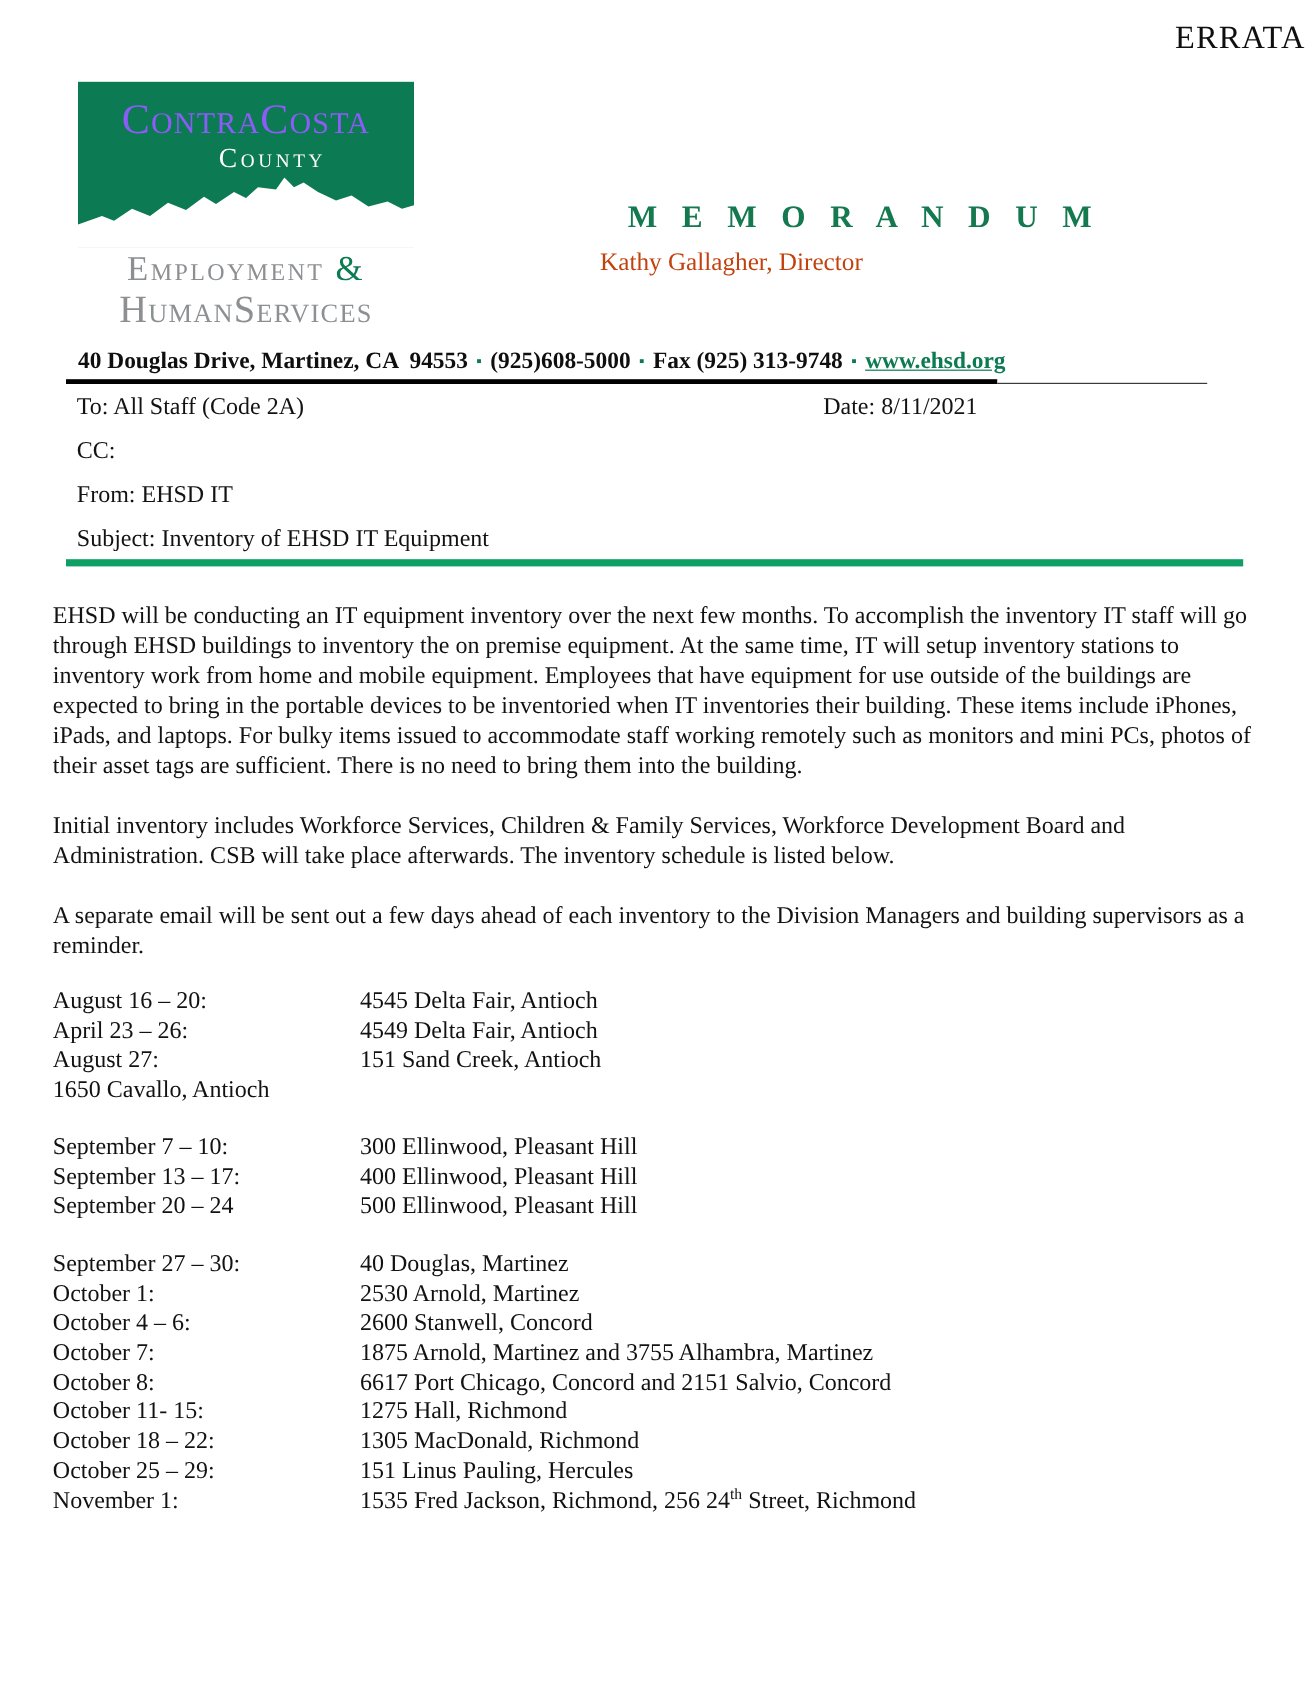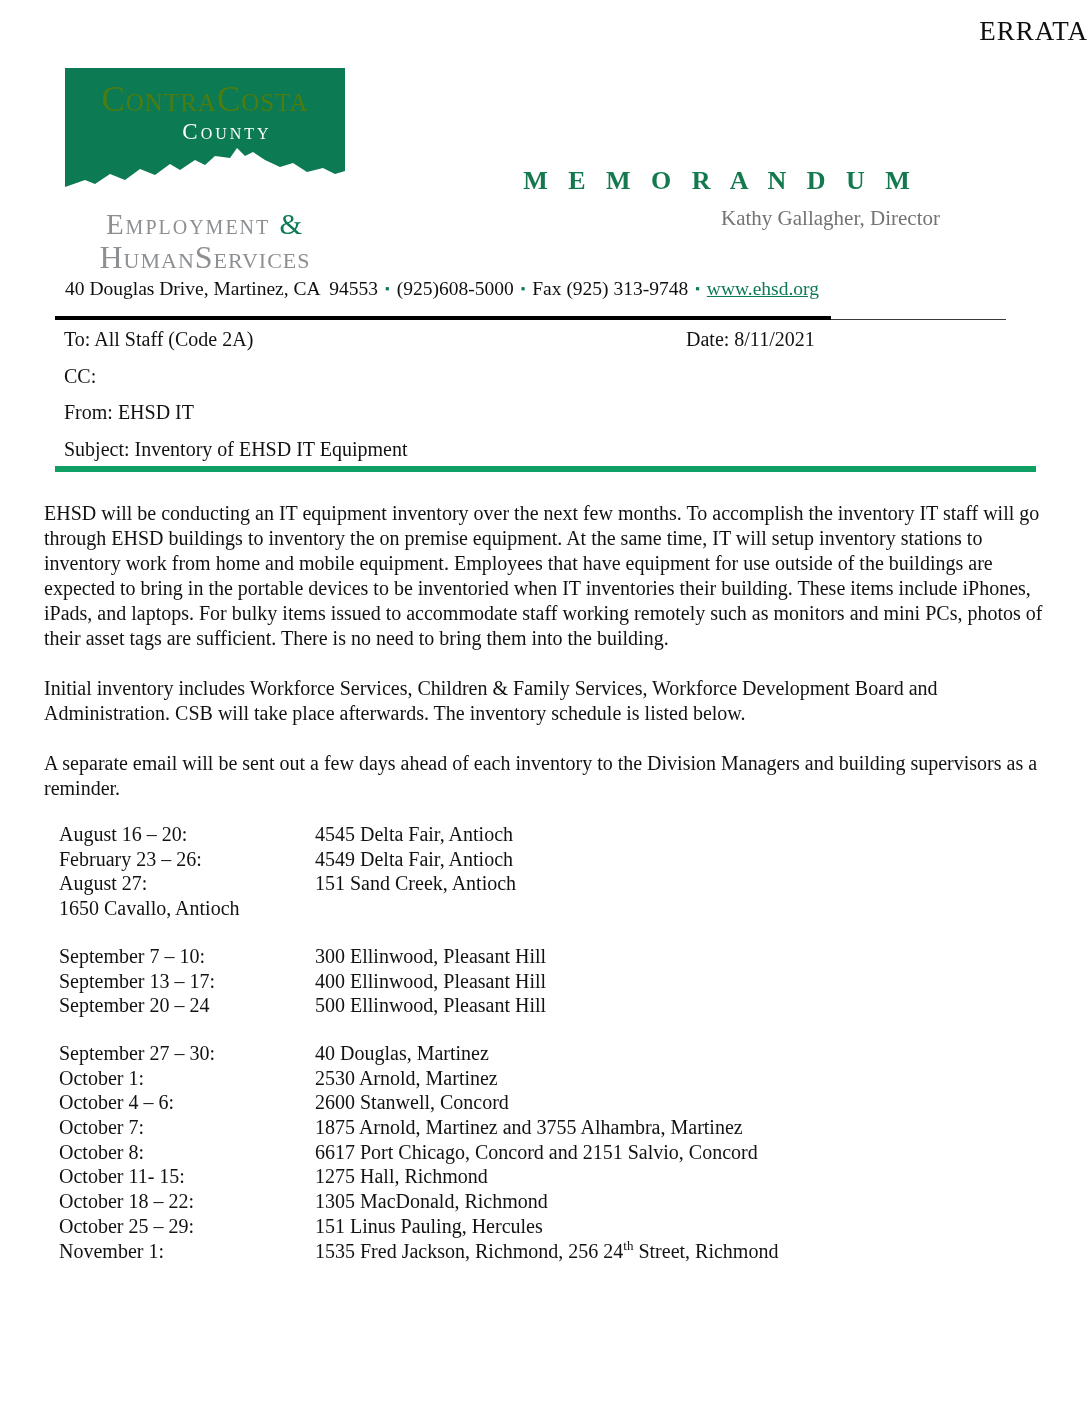--- a/index.html
+++ b/index.html
@@ -40,21 +40,21 @@
     position: absolute;
     left: 0;
     top: 0;
   }
   .logo-line1 {
     position: absolute;
     top: 14px;
     left: 0;
     width: 280px;
     text-align: center;
-    color: #4d7c0f;
+    color: #8b5cf6;
     font-variant: small-caps;
     font-size: 35px;
     letter-spacing: 1px;
     line-height: 1;
   }
   .logo-line2 {
     position: absolute;
     top: 52px;
     left: 0;
     width: 324px;
@@ -101,32 +101,33 @@
     font-weight: bold;
     font-size: 26px;
     letter-spacing: 7px;
     white-space: nowrap;
   }
   .director {
     position: absolute;
     left: 500px;
     top: 206px;
     width: 440px;
-    text-align: right;
+    text-align: left;
     font-size: 21px;
-    color: #737373;
+    color: #c2410c;
   }
 
   .contact {
     position: absolute;
     left: 65px;
-    top: 278px;
+    top: 291px;
     font-size: 19.5px;
     white-space: pre;
     color: #0f0f0f;
+    font-weight: bold;
   }
   .contact .sep {
     color: #0c7a52;
     font-size: 13px;
     padding: 0 7px;
     vertical-align: 2px;
   }
   .contact a.site {
     color: #0c7a52;
     text-decoration: underline;
@@ -186,21 +187,21 @@
 
   .schedule {
     position: absolute;
     left: 44px;
     top: 822px;
     width: 1006px;
     font-size: 20px;
     line-height: 24.7px;
   }
   .sched-group { margin-bottom: 23px; }
-  .sched-row { display: flex; margin-left: 15px; }
+  .sched-row { display: flex; }
   .sched-date {
     flex: 0 0 256px;
     white-space: pre;
   }
   .sched-loc { white-space: pre; }
   .sched-loc sup {
     font-size: 13px;
     line-height: 0;
   }
 </style>
@@ -243,21 +244,21 @@
     <p>A separate email will be sent out a few days ahead of each inventory to the Division Managers and building supervisors as a reminder.</p>
   </div>
 
   <div class="schedule">
       <div class="sched-group">
         <div class="sched-row">
           <span class="sched-date">August 16 – 20:</span>
           <span class="sched-loc">4545 Delta Fair, Antioch</span>
         </div>
         <div class="sched-row">
-          <span class="sched-date">February 23 – 26:</span>
+          <span class="sched-date">April 23 – 26:</span>
           <span class="sched-loc">4549 Delta Fair, Antioch</span>
         </div>
         <div class="sched-row">
           <span class="sched-date">August 27:</span>
           <span class="sched-loc">151 Sand Creek, Antioch</span>
         </div>
         <div class="sched-row">
           <span class="sched-loc">1650 Cavallo, Antioch</span>
         </div>
       </div>

